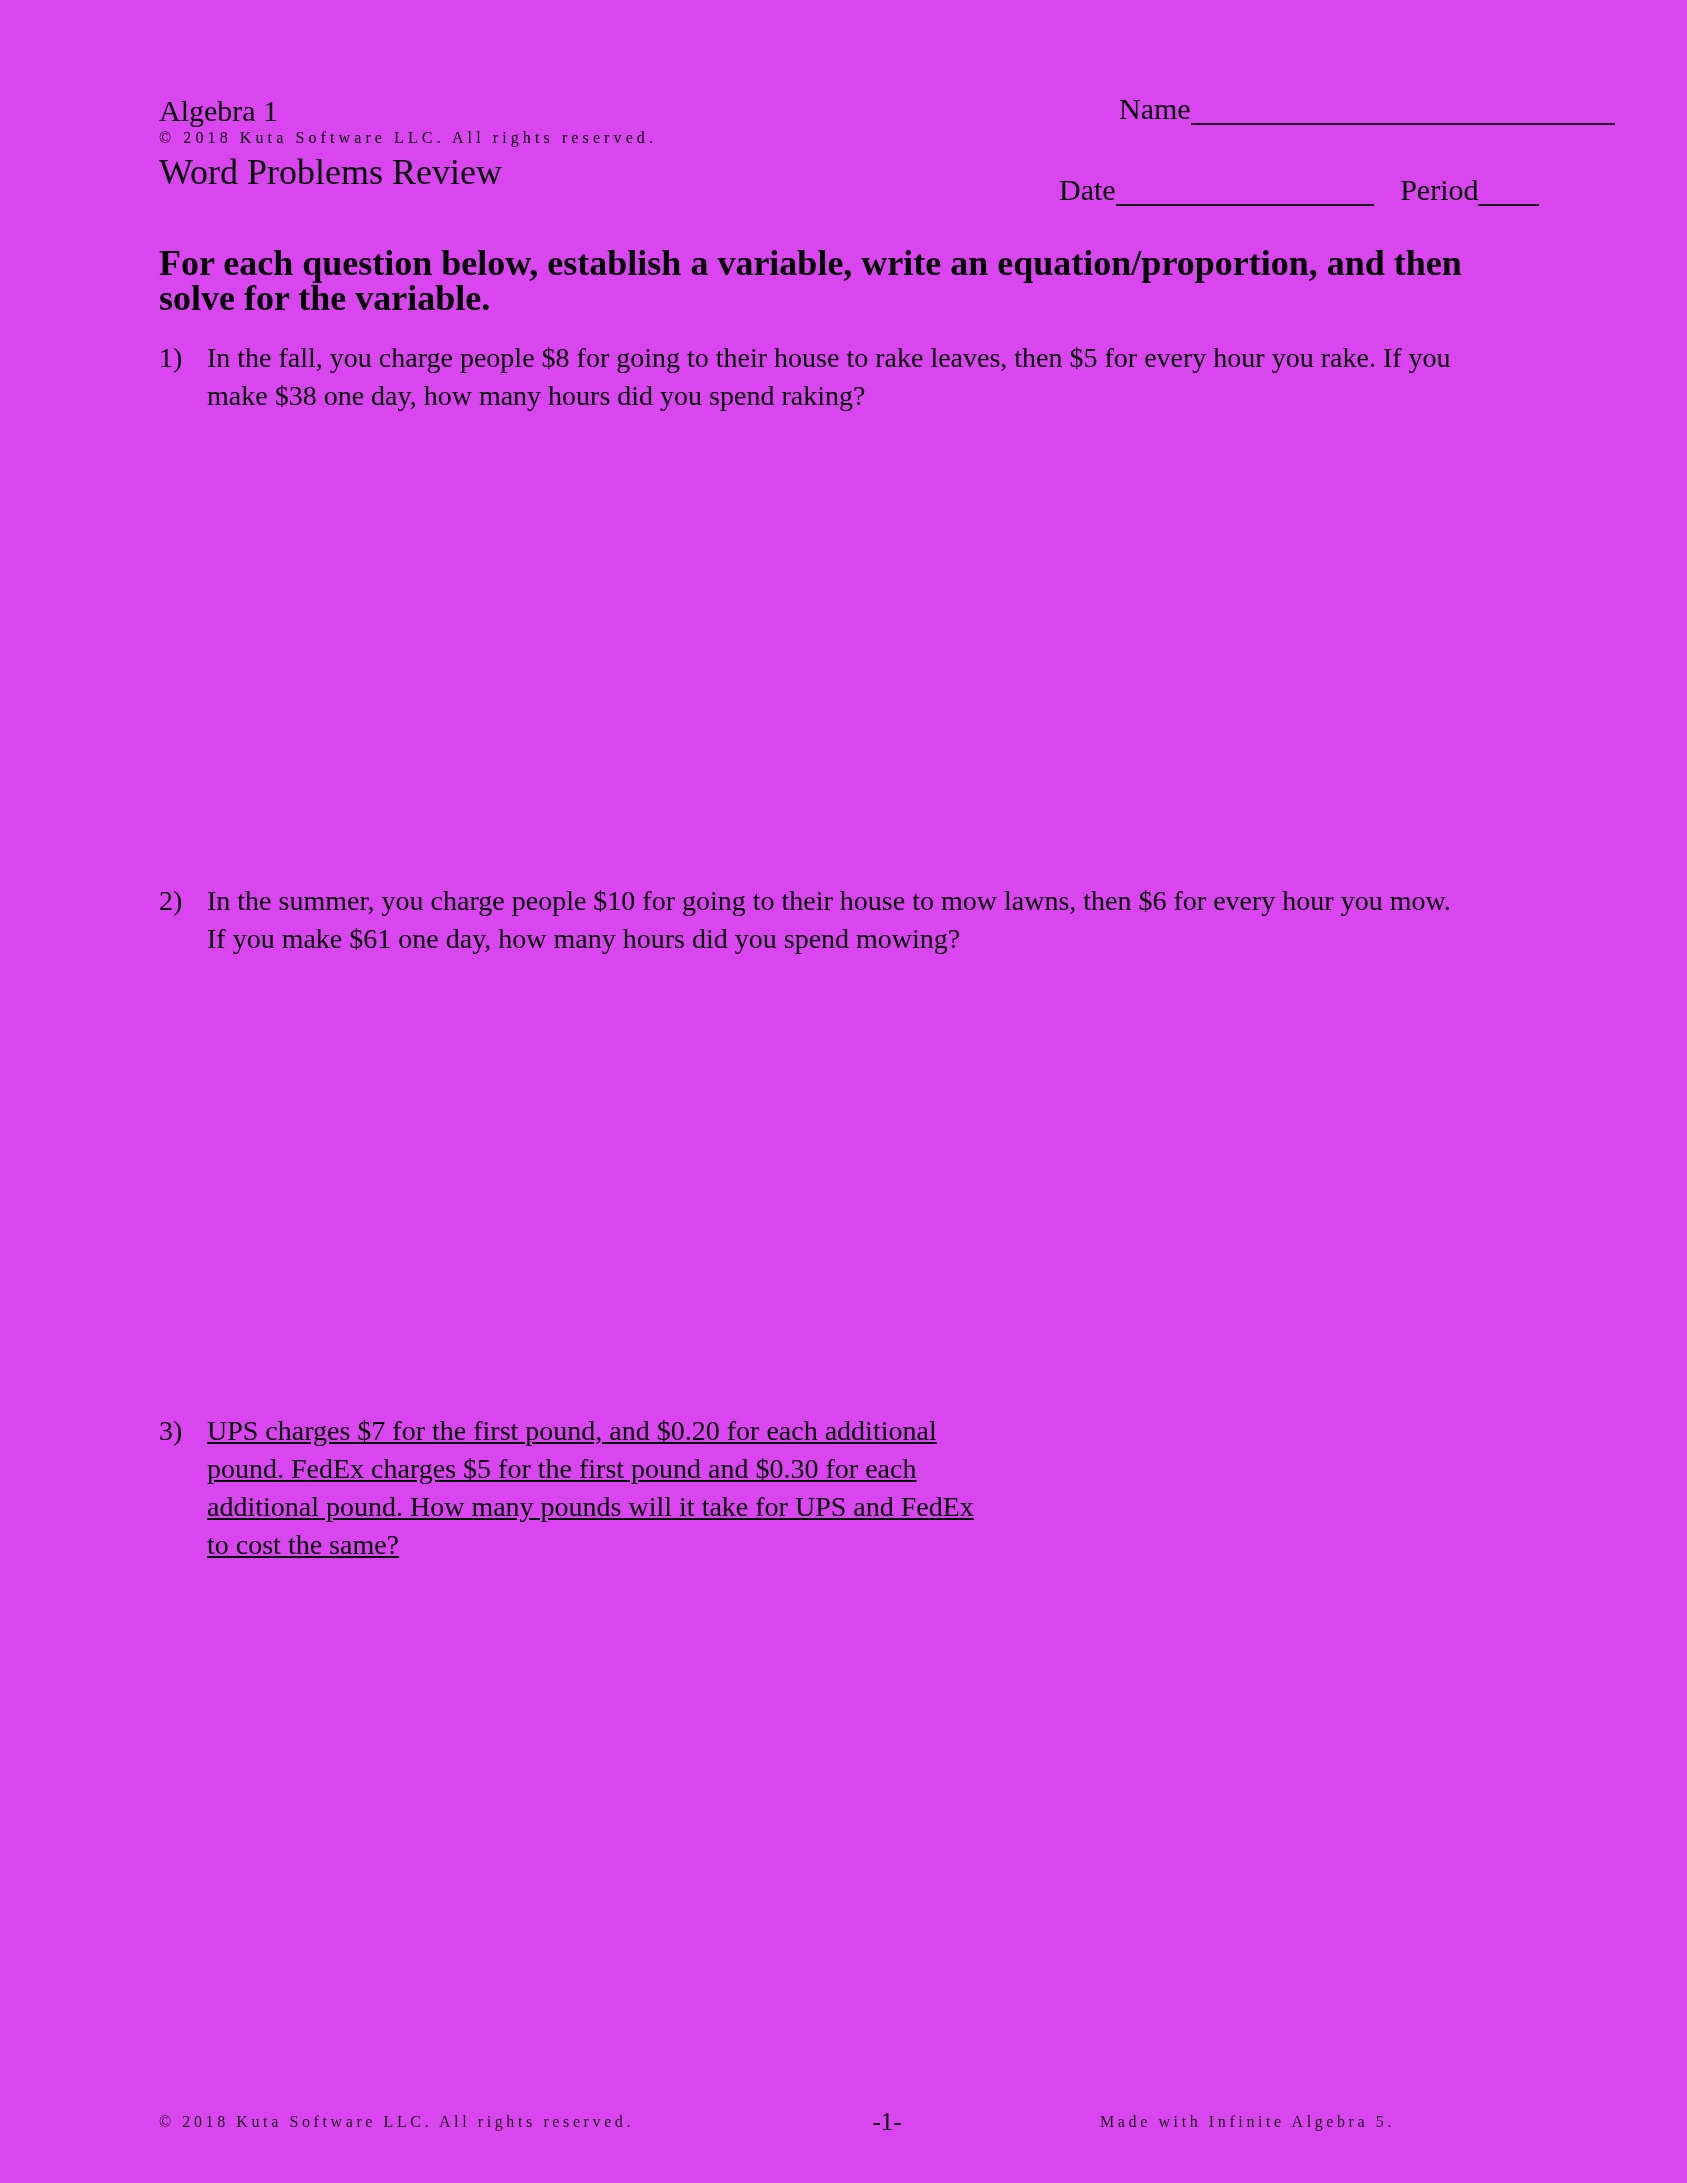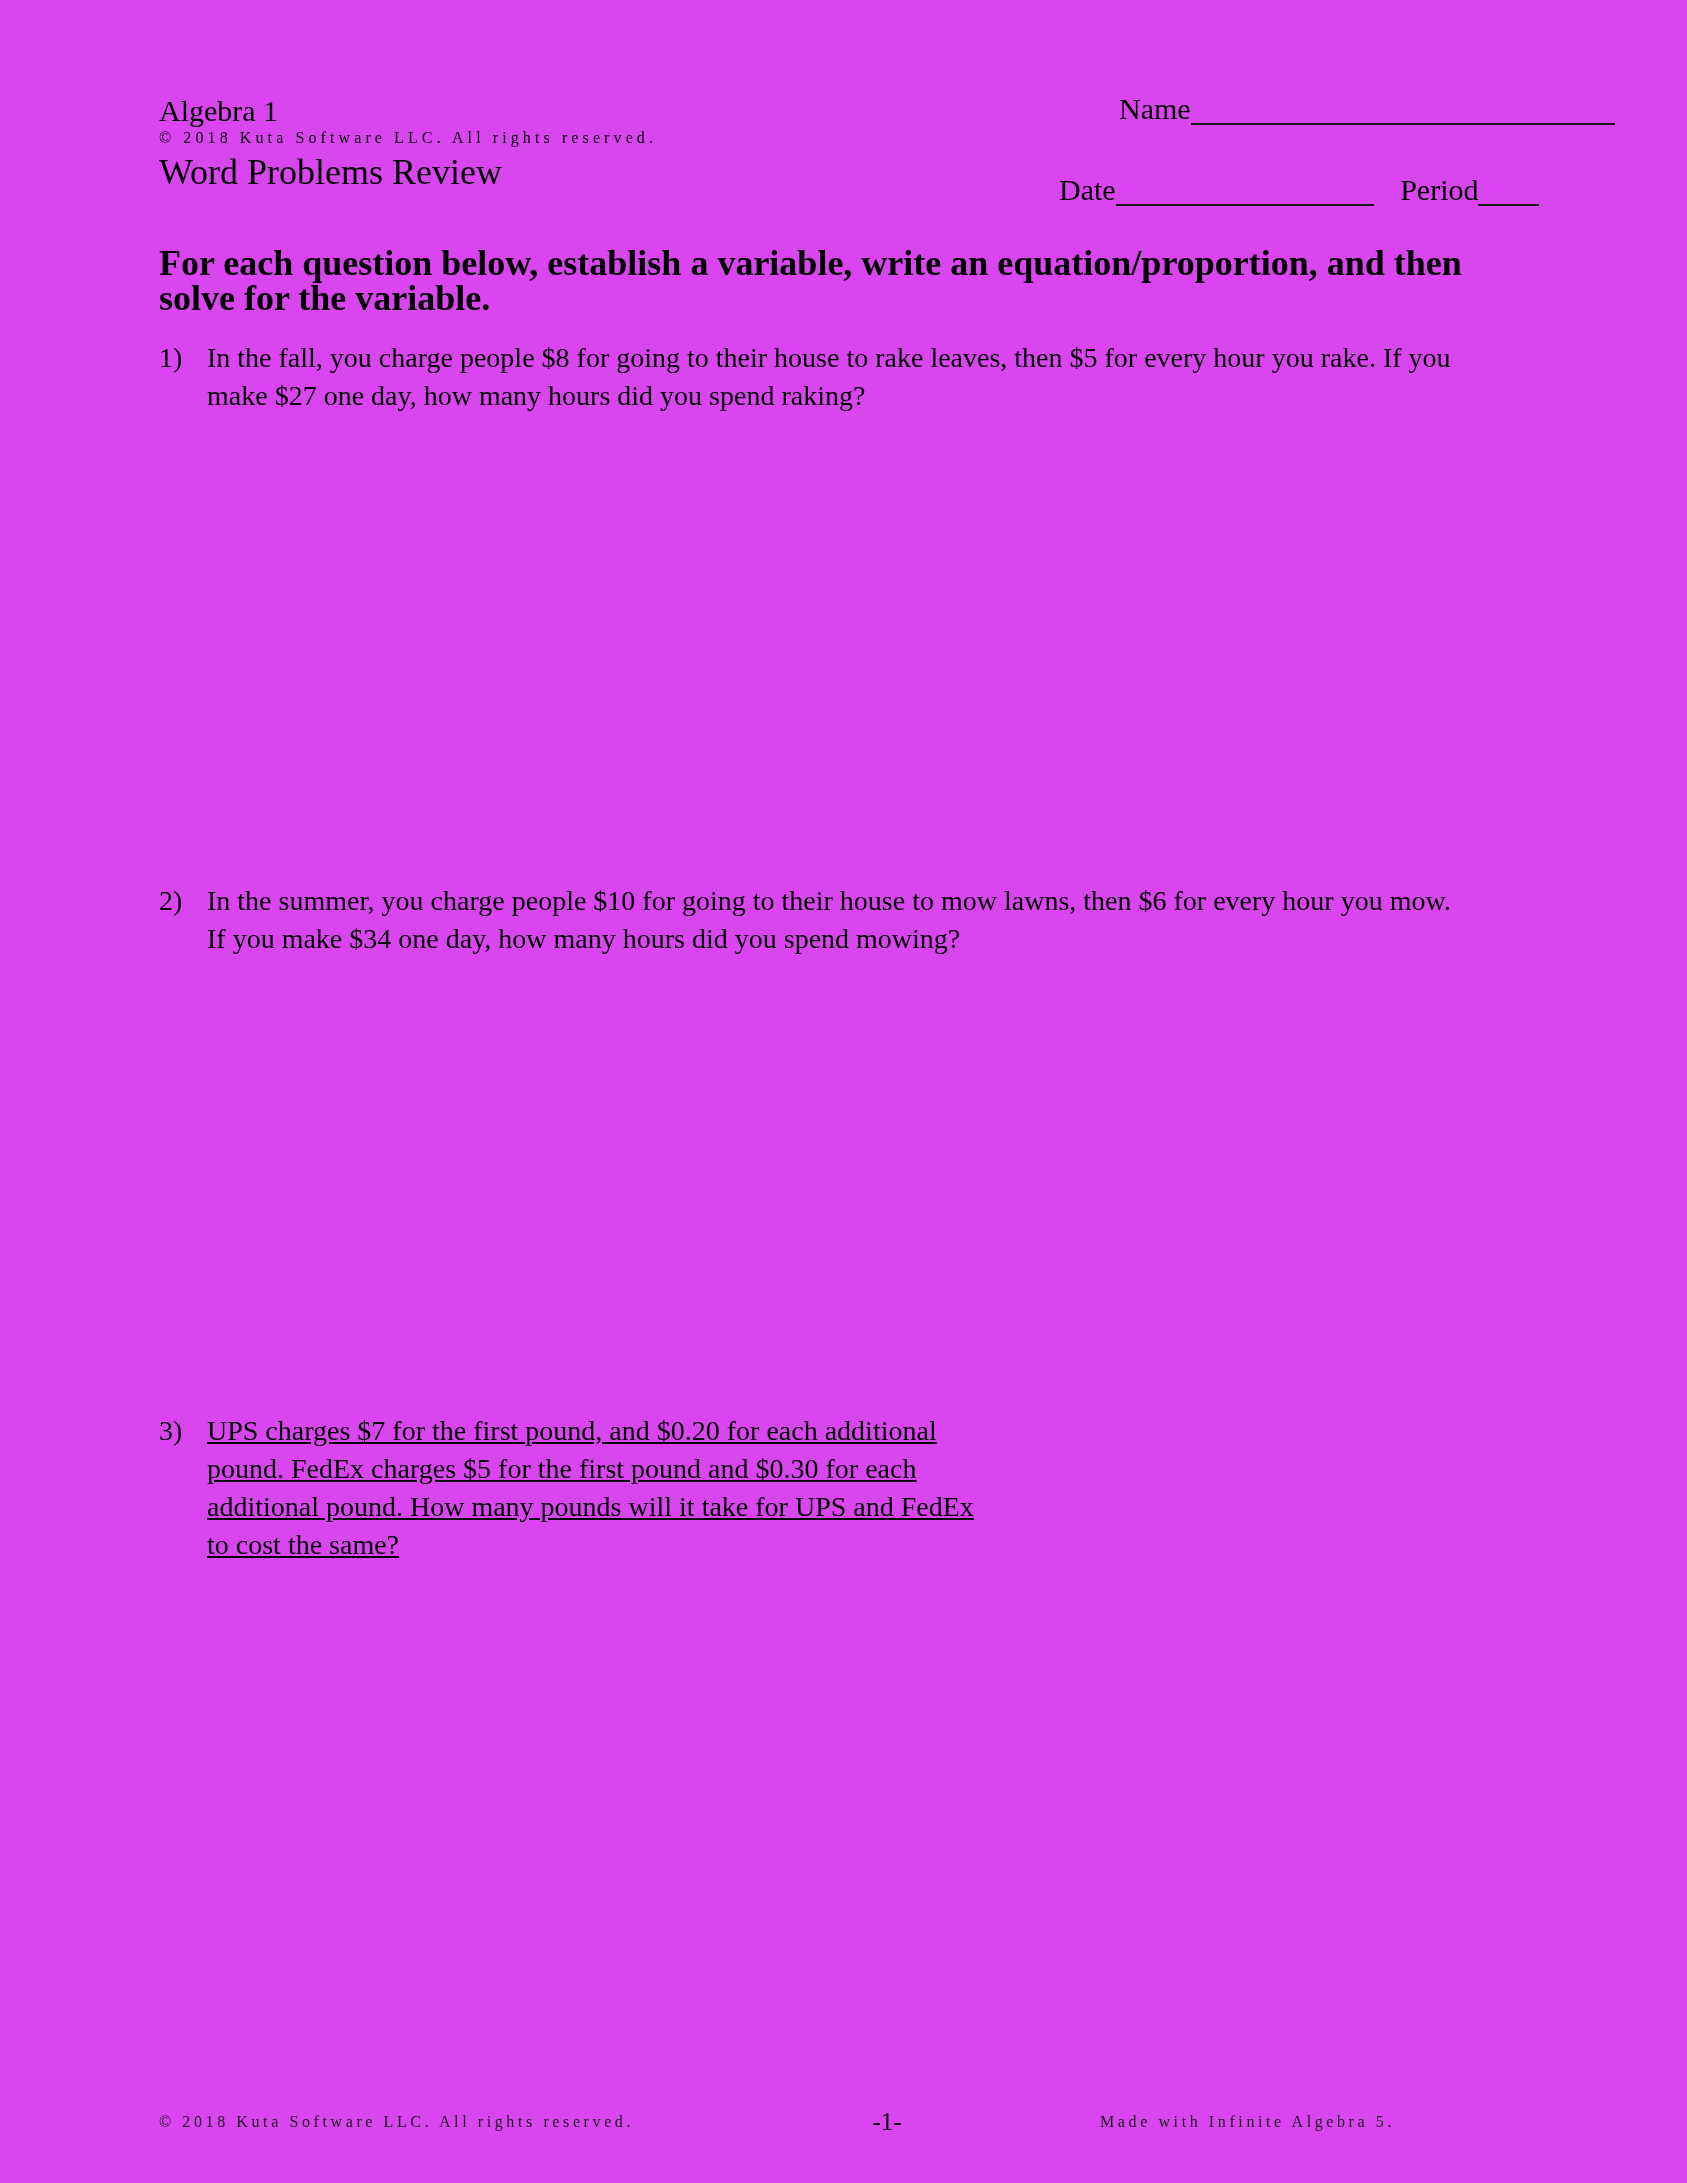--- a/index.html
+++ b/index.html
@@ -205,26 +205,26 @@
 
     </div>
   </div>
 
   <div class="instructions">For each question below, establish a variable, write an equation/proportion, and then solve for the variable.</div>
 
   <div class="problems">
 
     <div class="problem p1">
       <span class="num">1)</span>
-      <span class="body">In the fall, you charge people $8 for going to their house to rake leaves, then $5 for every hour you rake. If you make $27 one day, how many hours did you spend raking?</span>
+      <span class="body">In the fall, you charge people $8 for going to their house to rake leaves, then $5 for every hour you rake. If you make $38 one day, how many hours did you spend raking?</span>
     </div>
 
     <div class="problem p2">
       <span class="num">2)</span>
-      <span class="body">In the summer, you charge people $10 for going to their house to mow lawns, then $6 for every hour you mow. If you make $34 one day, how many hours did you spend mowing?</span>
+      <span class="body">In the summer, you charge people $10 for going to their house to mow lawns, then $6 for every hour you mow. If you make $61 one day, how many hours did you spend mowing?</span>
     </div>
 
     <div class="problem p3">
       <span class="num">3)</span>
       <span class="body">UPS charges $7 for the first pound, and $0.20 for each additional pound. FedEx charges $5 for the first pound and $0.30 for each additional pound. How many pounds will it take for UPS and FedEx to cost the same?</span>
     </div>
 
   </div>
 
   <div class="footer">

